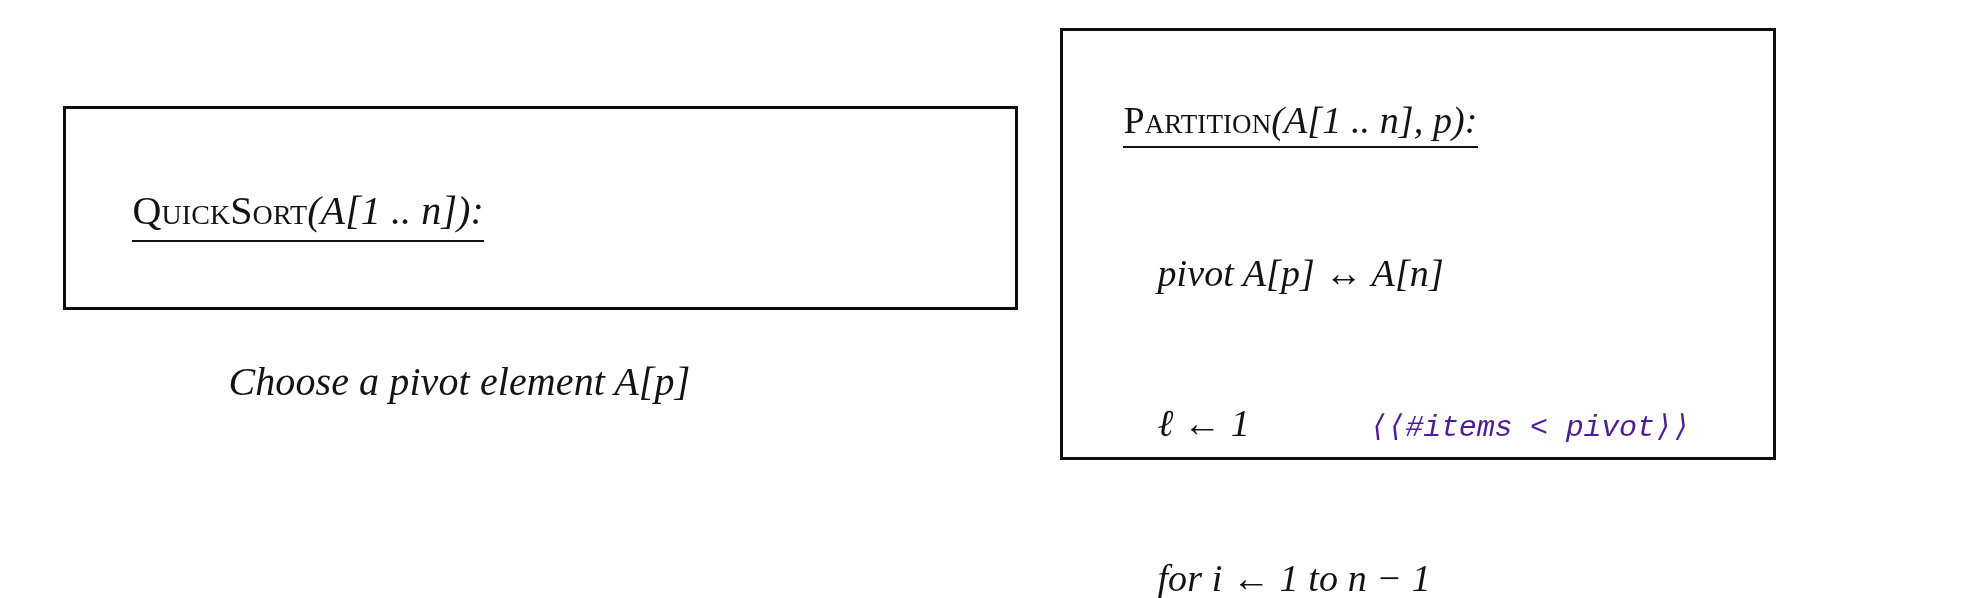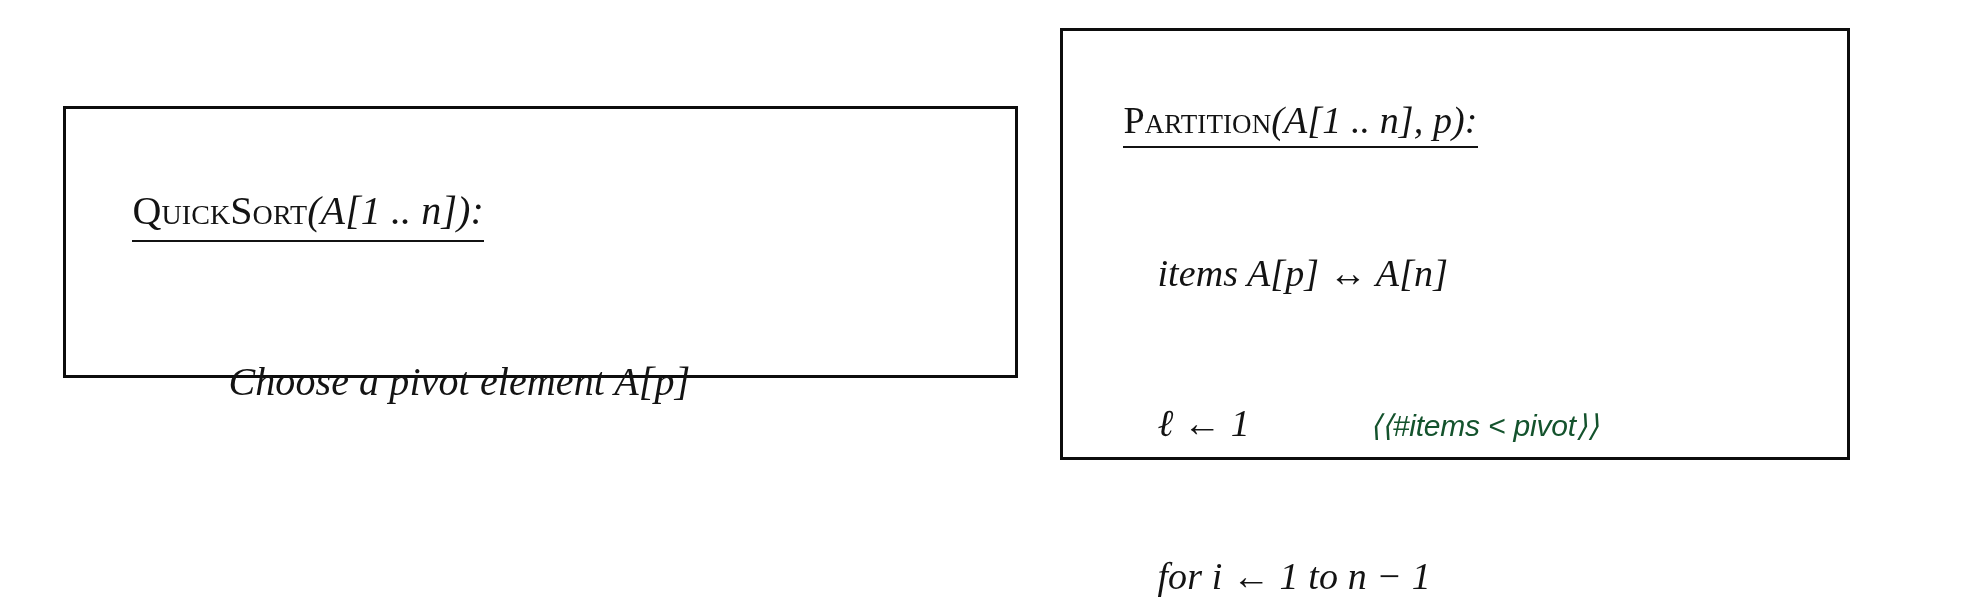--- a/index.html
+++ b/index.html
@@ -19,28 +19,28 @@
     position: absolute;
     border: 3px solid #0d0d0d;
     background: #ffffff;
     box-sizing: border-box;
   }
 
   #quicksort-box {
     left: 63px;
     top: 106px;
     width: 955px;
-    height: 272px;
+    height: 204px;
     padding: 18px 0 0 26px;
   }
 
   #partition-box {
     left: 1060px;
     top: 28px;
-    width: 790px;
+    width: 716px;
     height: 432px;
     padding: 14px 0 0 22px;
   }
 
   .line {
     white-space: pre;
     font-size: 40px;
     line-height: 56px;
     color: #131313;
     letter-spacing: 0.1px;
@@ -64,22 +64,22 @@
     font-feature-settings: "smcp";
   }
 
   
   .v {
     font-style: italic;
   }
 
   
   .note {
-    color: #14532d;
-    font-family: Liberation Sans, sans-serif;
+    color: #4c1d95;
+    font-family: Liberation Mono, monospace;
     font-style: italic;
     font-size: 31px;
     letter-spacing: -0.2px;
   }
   #partition-box .note { font-size: 30px; }
 
   .ind1 { padding-left: 34px; }
   .ind2 { padding-left: 96px; }
   .gap-note-wide { display: inline-block; width: 120px; }
 </style>
@@ -99,21 +99,21 @@
 
 </div>
 
 <div class="algo-box" id="partition-box">
 
   <div class="line">
     <span class="proc-header"><span class="sc">Partition</span><span class="v">(A[1 .. n], p):</span></span>
   </div>
 
   <div class="line ind1">
-    <span class="v">items A[p] ↔ A[n]</span>
+    <span class="v">pivot A[p] ↔ A[n]</span>
   </div>
 
   <div class="line ind1">
     <span class="v">ℓ ← 1</span><span class="gap-note-wide"></span><span class="note">⟨⟨#items &lt; pivot⟩⟩</span>
   </div>
 
   <div class="line ind1">
     <span class="v">for i ← 1 to n − 1</span>
   </div>
 

